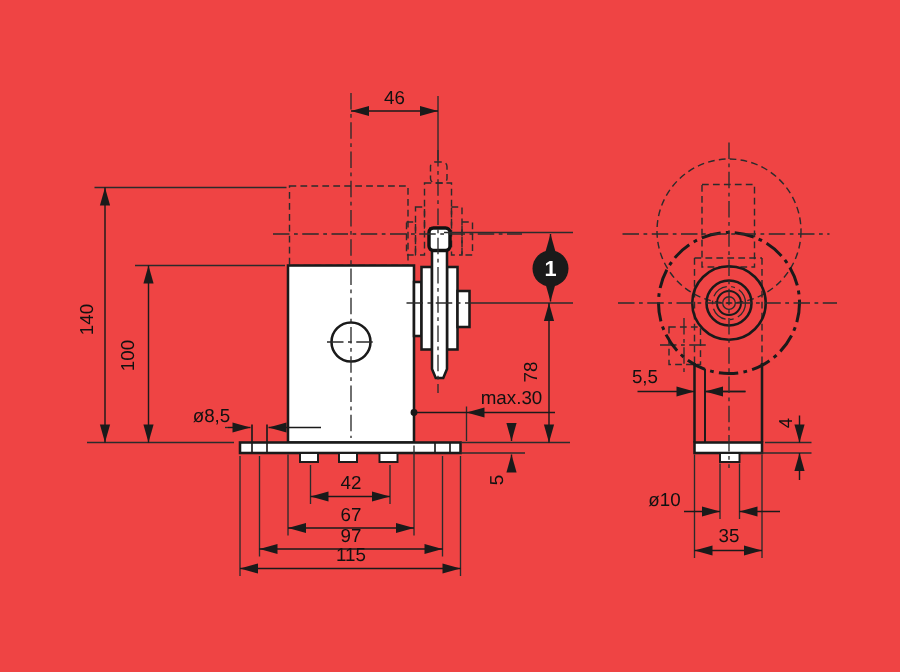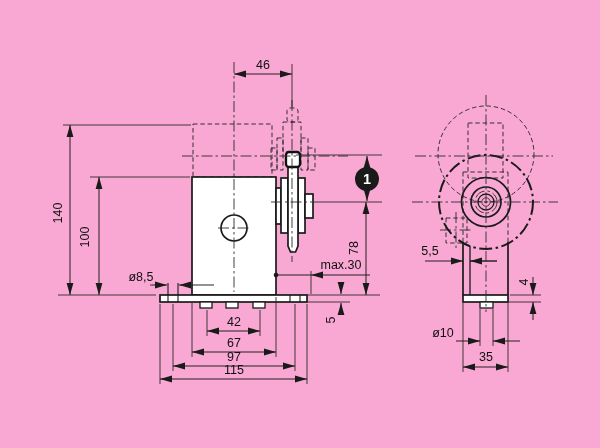--- a/index.html
+++ b/index.html
@@ -1,16 +1,16 @@
 <!DOCTYPE html>
 <html><head>
 <meta charset="utf-8">
 <style>
   html,body{margin:0;padding:0;background:#ffffff;width:600px;height:448px;overflow:hidden}
-  .canvas{width:600px;height:448px;background:#f9a8d4}
+  .canvas{width:600px;height:448px;background:#ef4444}
   svg text{font:12.5px "Liberation Sans","DejaVu Sans",sans-serif;fill:#111}
   svg .badge-txt{font:bold 14.5px "Liberation Sans","DejaVu Sans",sans-serif;fill:#fff}
   .o  {fill:#fff;stroke:#1a1a1a;stroke-width:1.7}
   .o2 {fill:#fff;stroke:#111;stroke-width:2.3}
   .o3 {fill:#fff;stroke:#1a1a1a;stroke-width:1.3}
   .ln {stroke:#1a1a1a;stroke-width:1.7;fill:none}
   .ln3{stroke:#1a1a1a;stroke-width:1.3;fill:none}
   .t  {stroke:#2b2b2b;stroke-width:0.9;fill:none}
   .t1 {stroke:#1a1a1a;stroke-width:1.1;fill:none}
   .cl {stroke:#2b2b2b;stroke-width:0.9;fill:none;stroke-dasharray:11 3 2.5 3}

